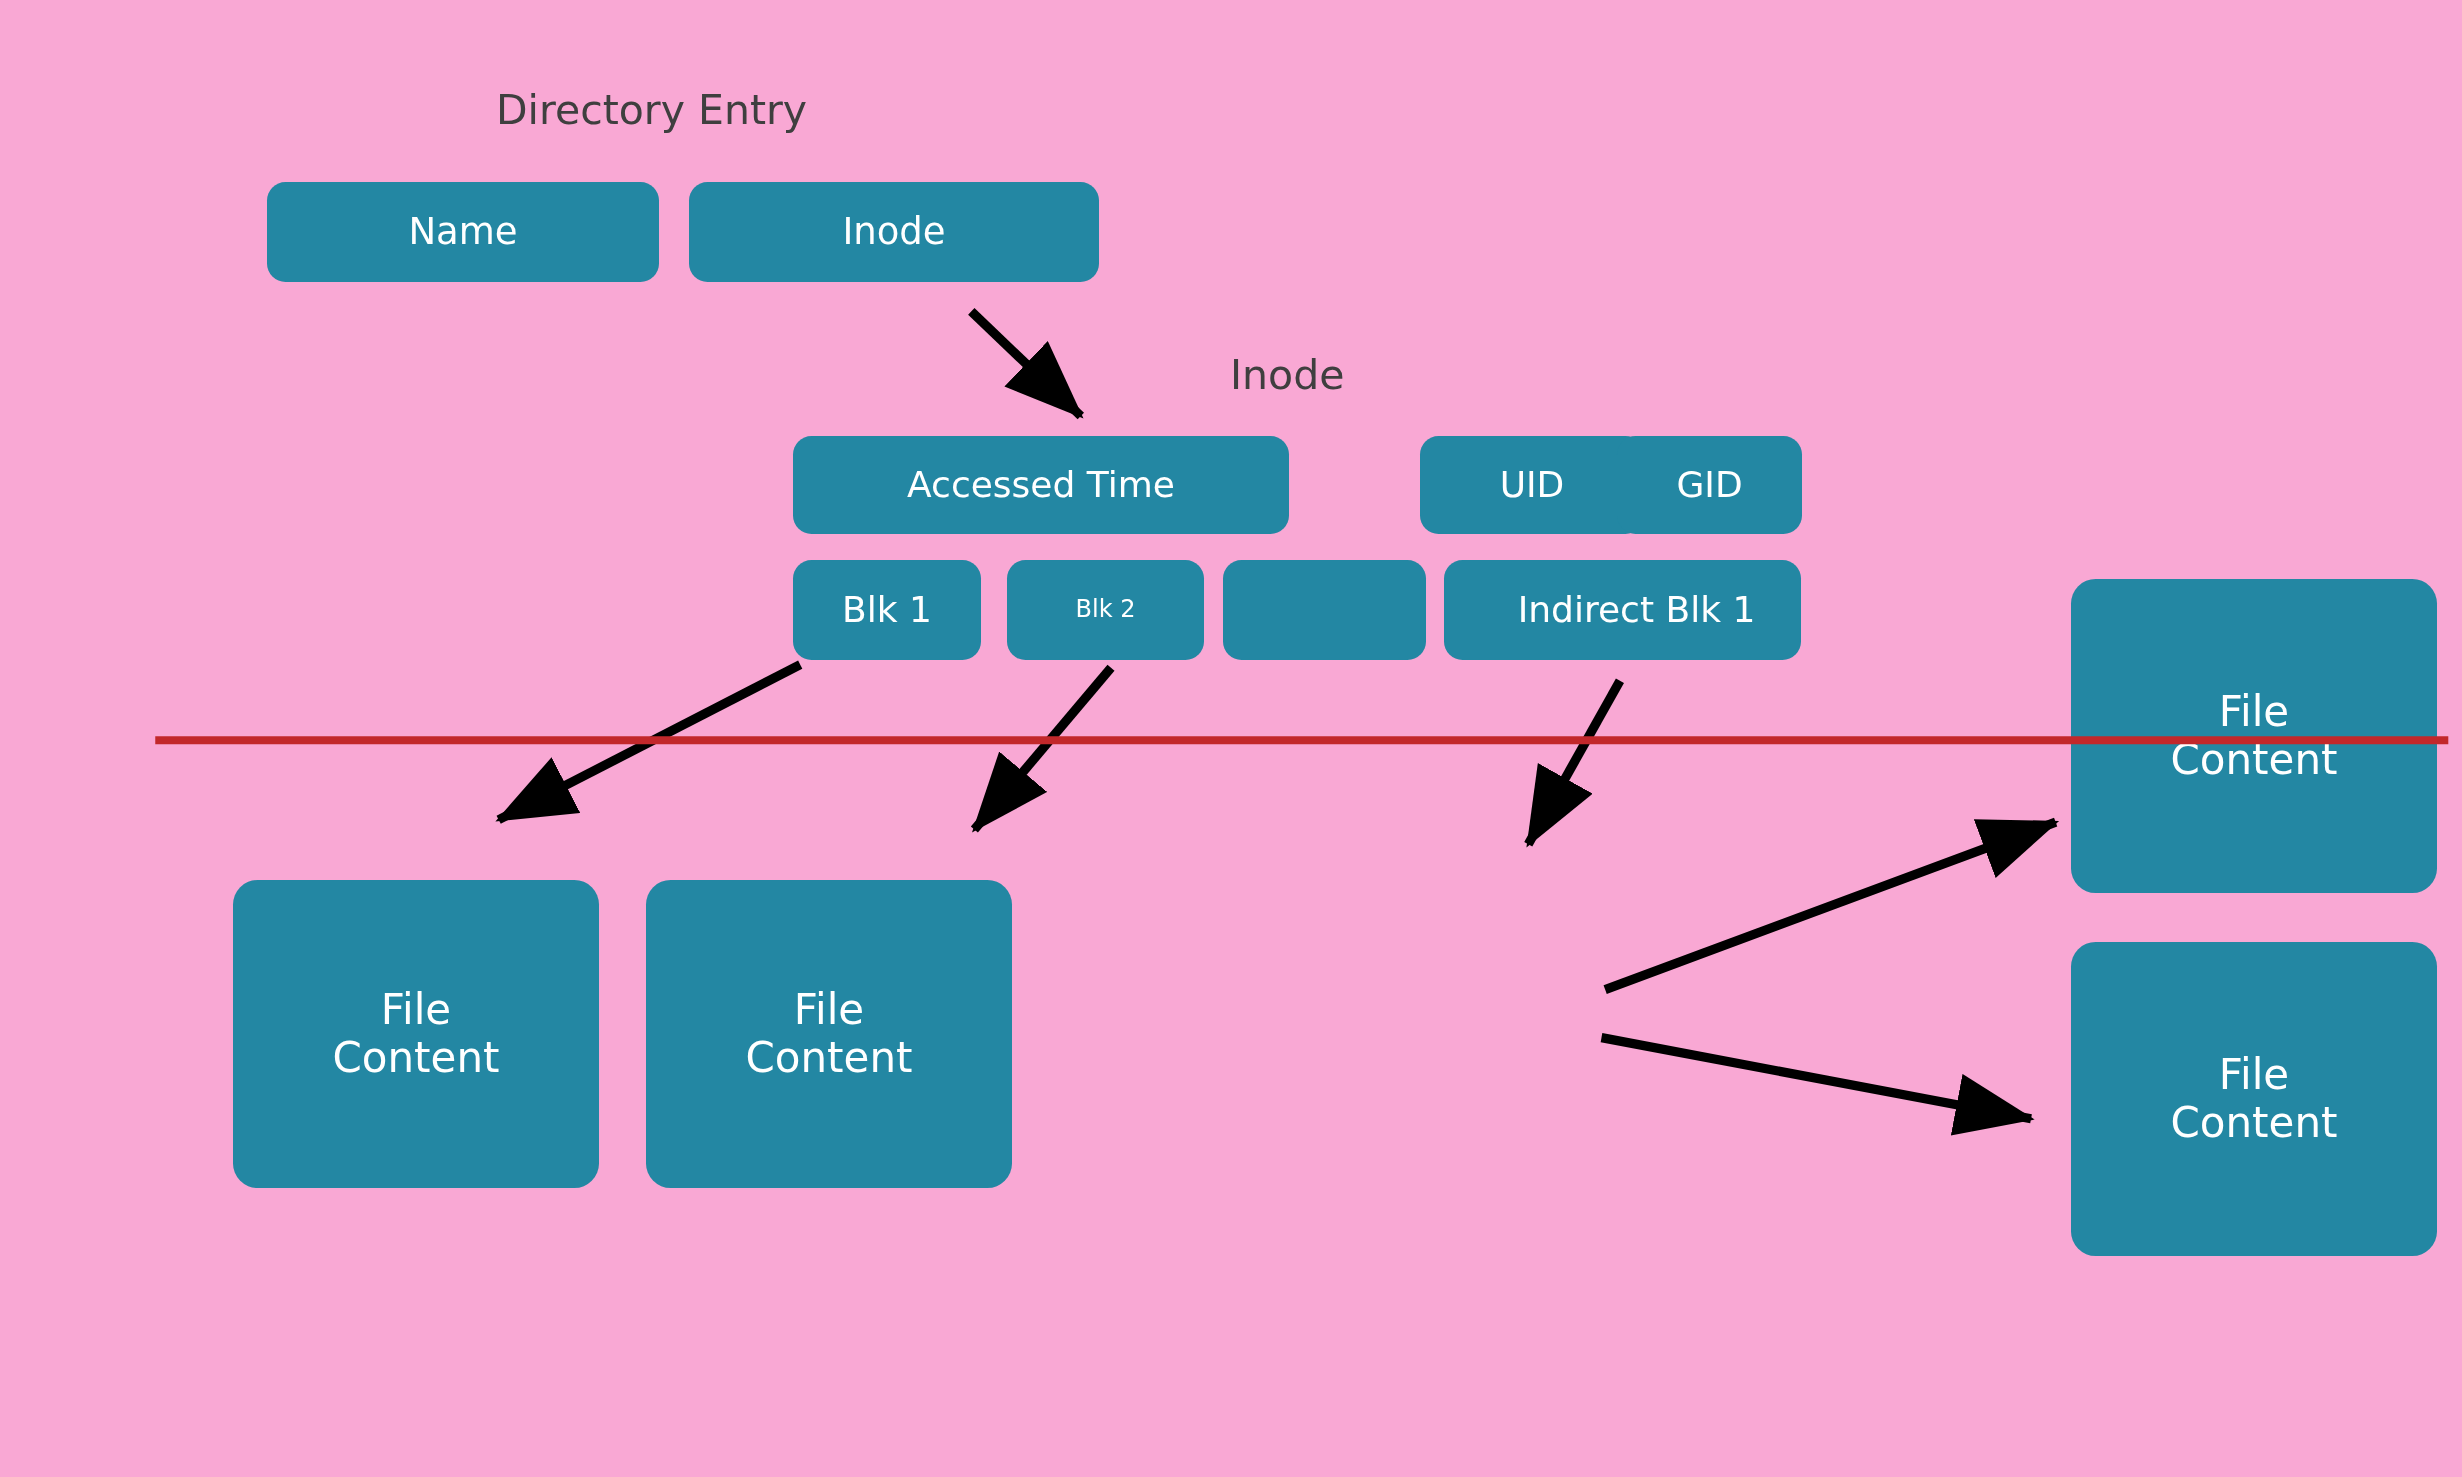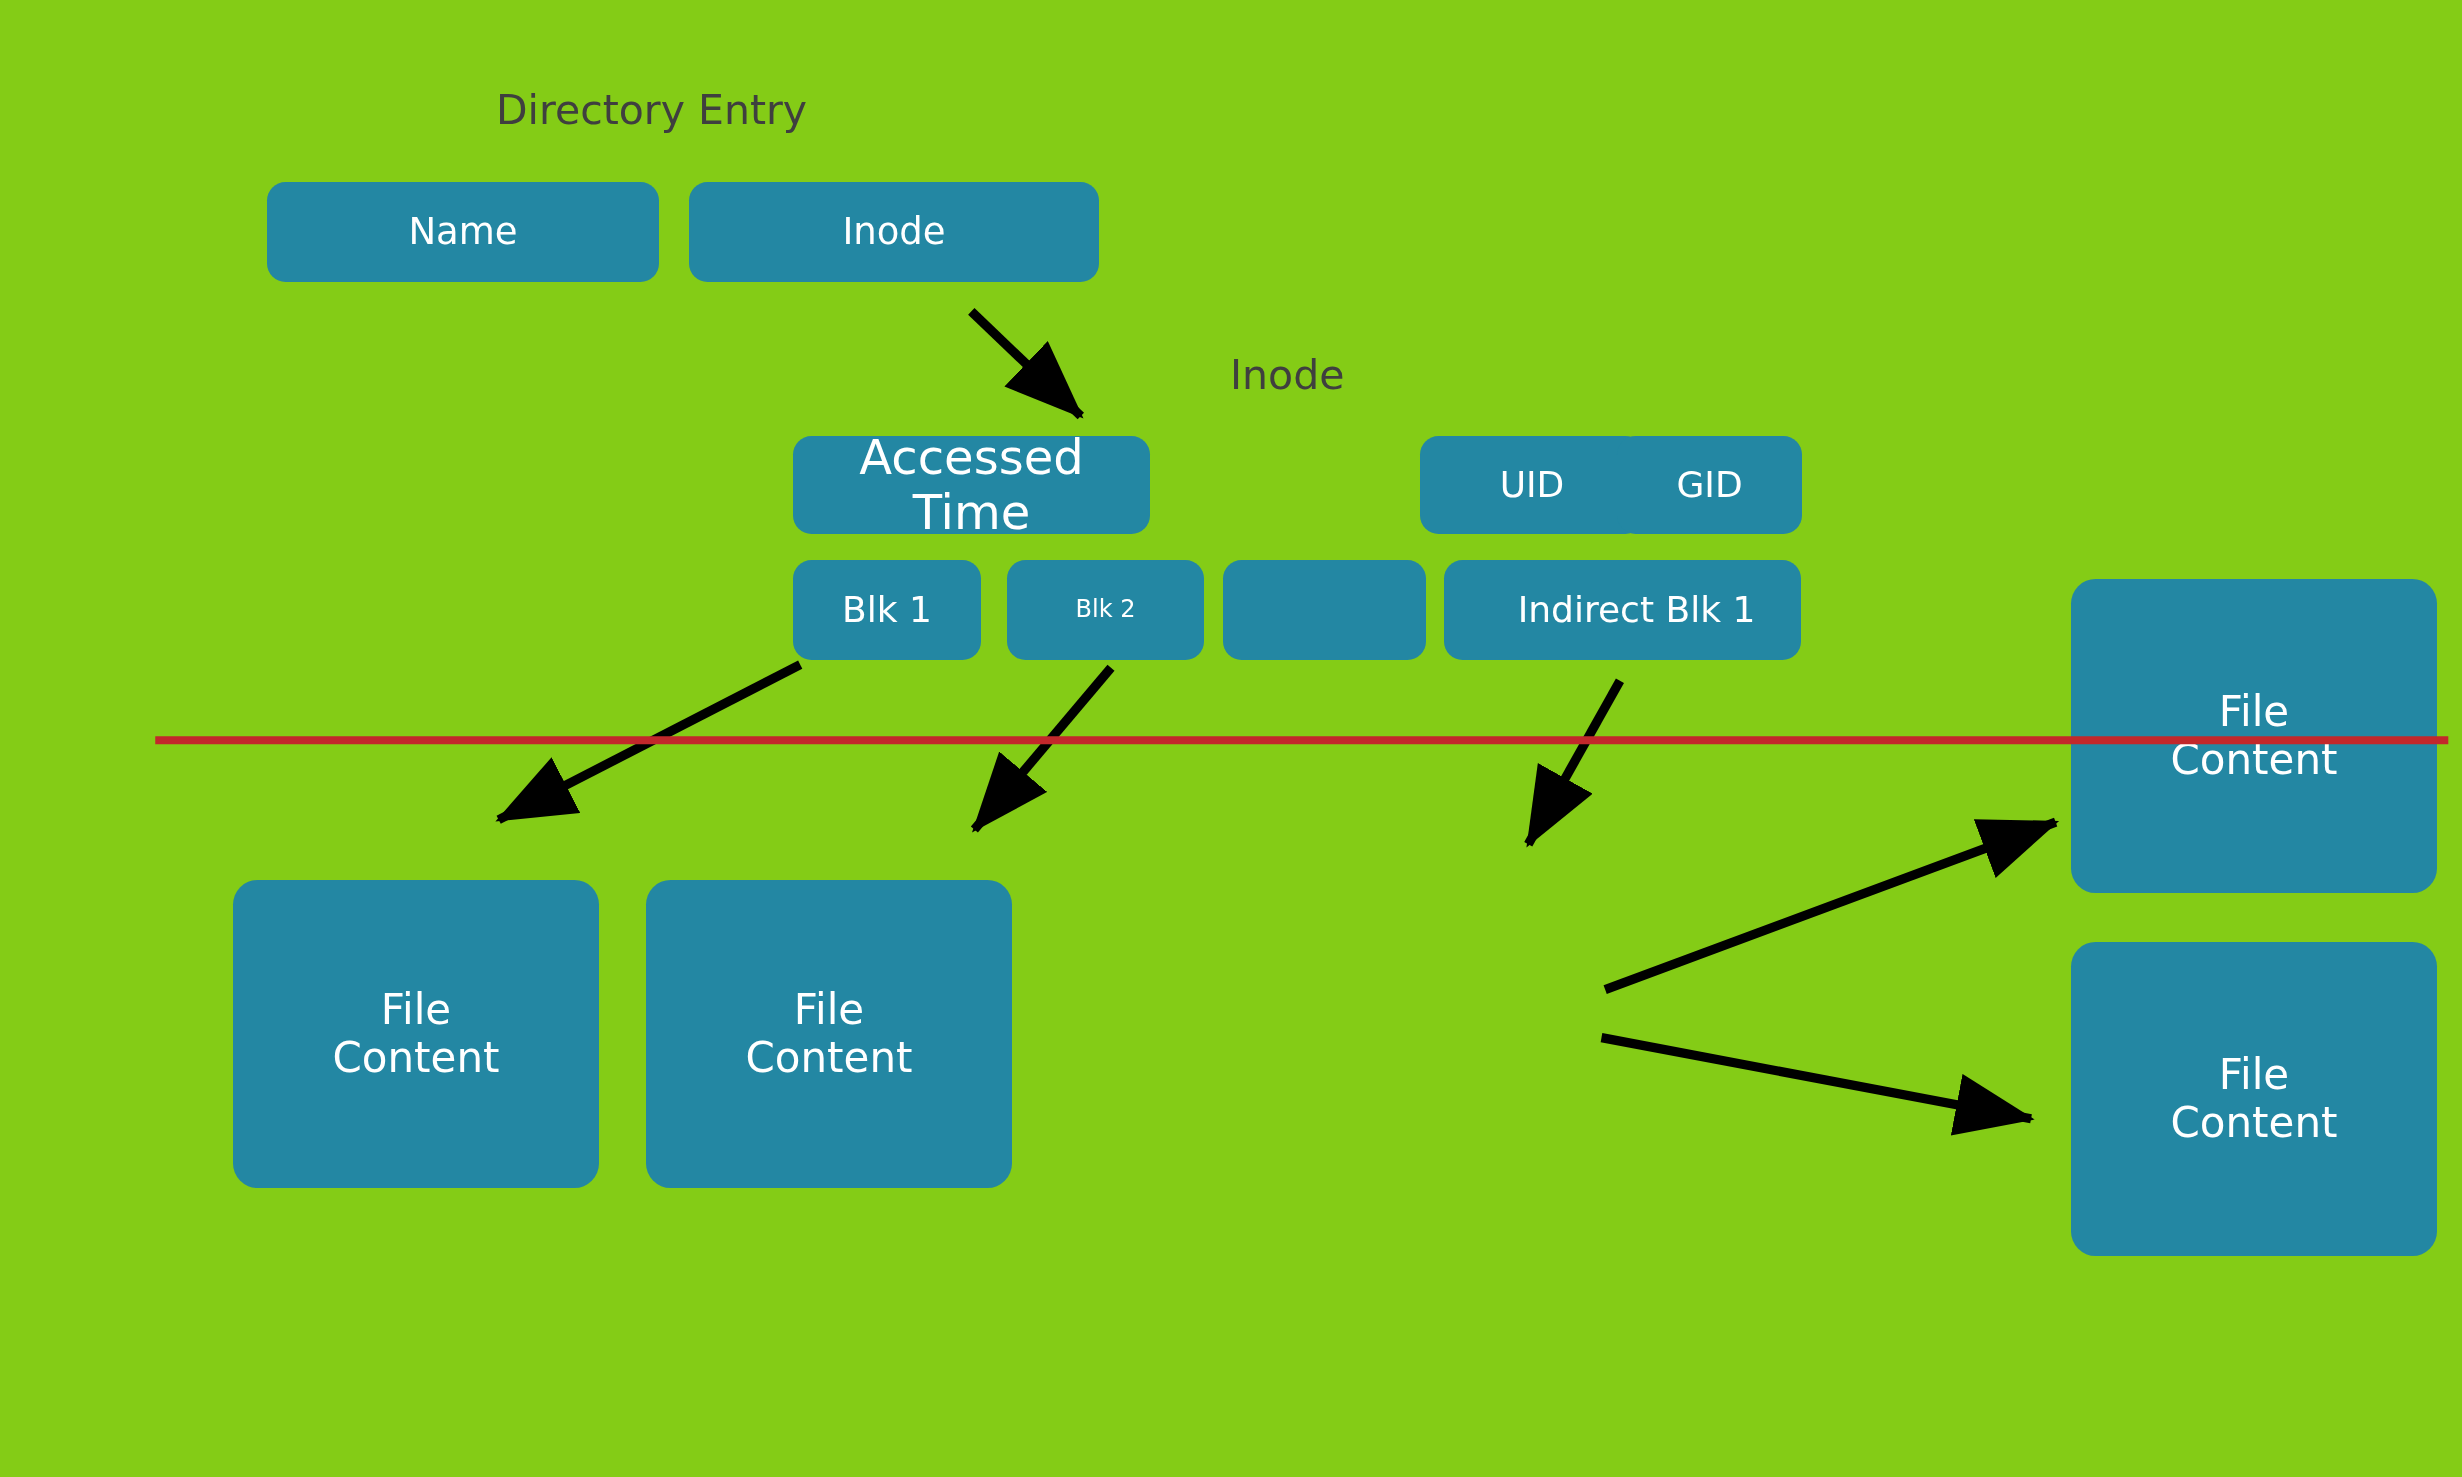--- a/index.html
+++ b/index.html
@@ -7,21 +7,21 @@
     padding: 0;
     background: #ffffff;
   }
   body {
     font-family: "DejaVu Sans", "Liberation Sans", sans-serif;
   }
   #canvas {
     position: relative;
     width: 2462px;
     height: 1477px;
-    background: #84cc16;
+    background: #f9a8d4;
     overflow: hidden;
   }
   .box {
     position: absolute;
     background: #2387A3;
     border-radius: 21px;
     display: flex;
     align-items: center;
     justify-content: center;
     text-align: center;
@@ -84,21 +84,21 @@
   <div class="box pill" style="left:267px; top:182px; width:392px; height:100px; font-size:37px;">
     <span>Name</span>
   </div>
 
   <div class="box pill" style="left:689px; top:182px; width:410px; height:100px; font-size:37px;">
     <span>Inode</span>
   </div>
 
   <div class="label" style="left:1230px; top:351px; font-size:41px;">Inode</div>
 
-  <div class="box pill" style="left:793px; top:436px; width:357px; height:98px; font-size:48px;">
+  <div class="box pill" style="left:793px; top:436px; width:496px; height:98px; font-size:36px;">
     <span>Accessed Time</span>
   </div>
 
 
   <div class="box pill" style="left:1420px; top:436px; width:224px; height:98px; font-size:36px;">
     <span>UID</span>
   </div>
 
   <div class="box pill" style="left:1617px; top:436px; width:185px; height:98px; font-size:36px;">
     <span>GID</span>

